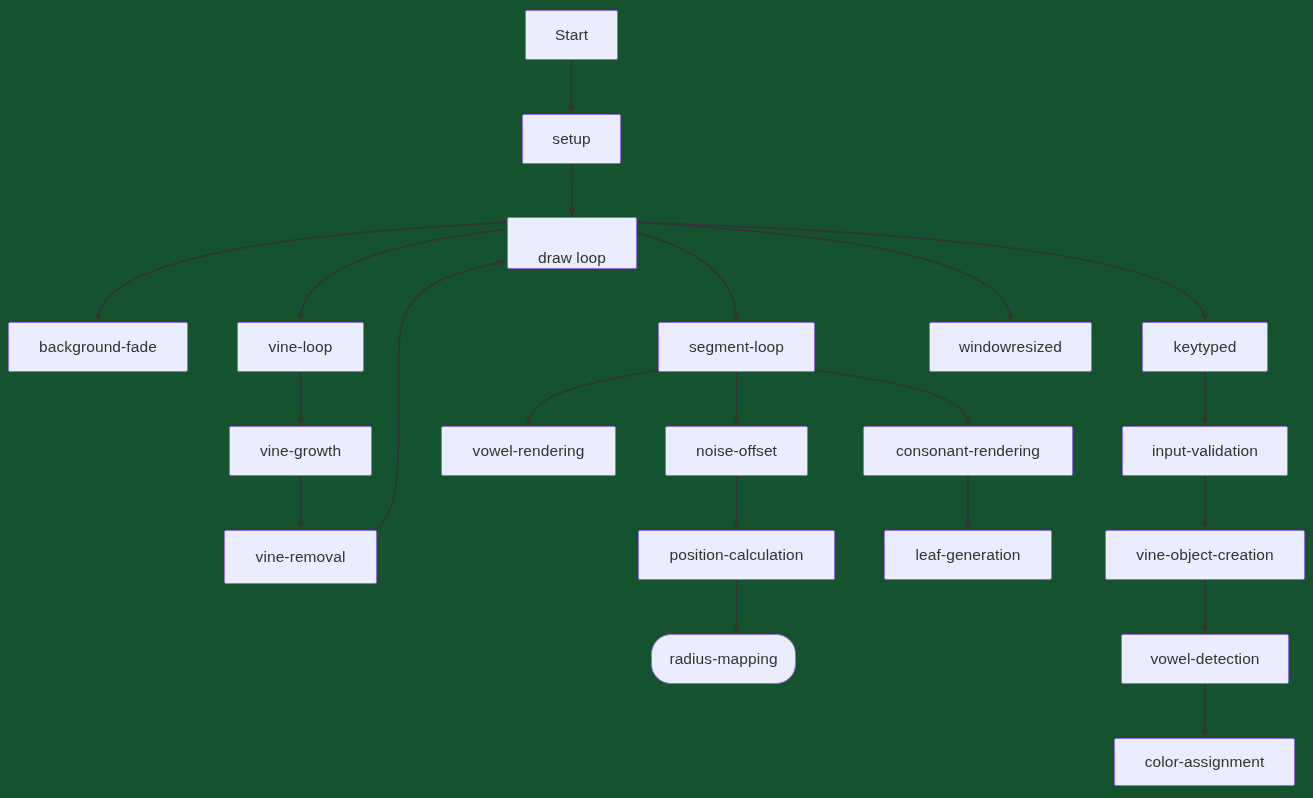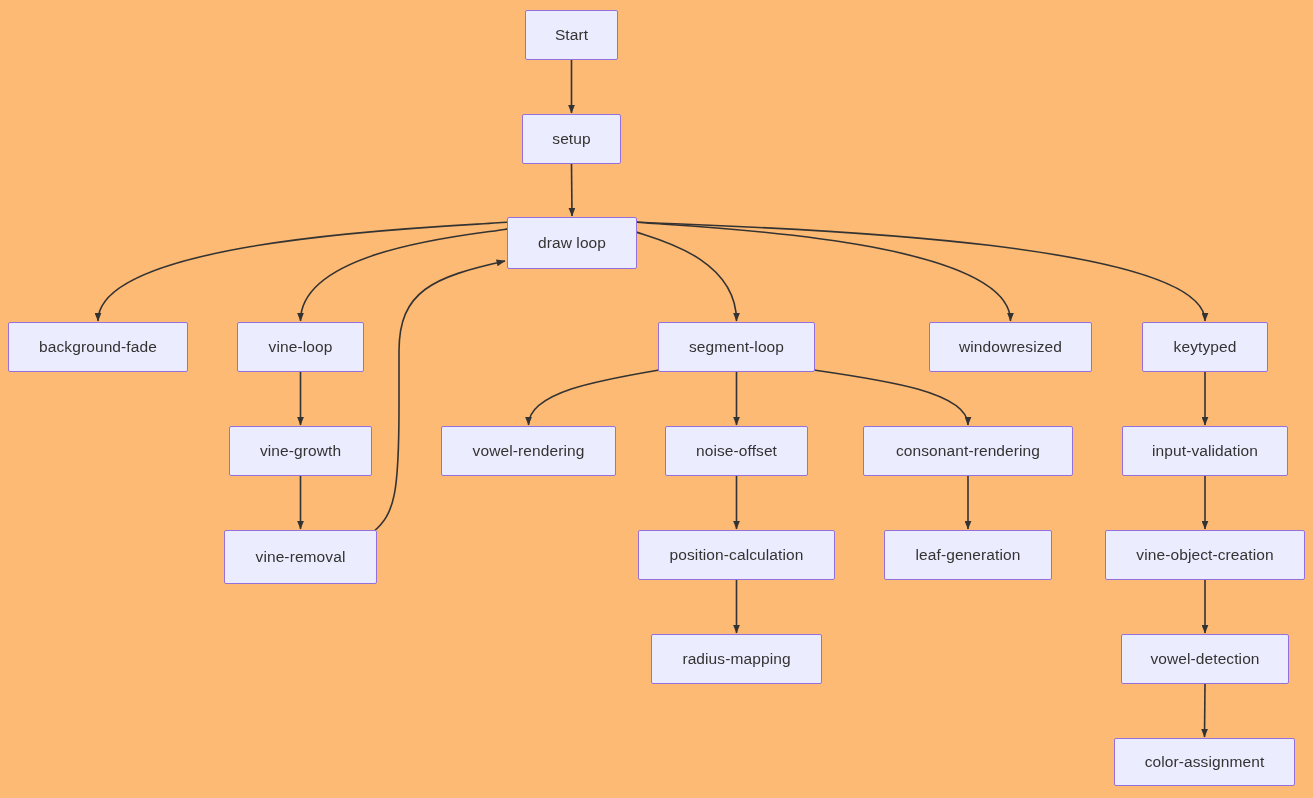--- a/index.html
+++ b/index.html
@@ -4,21 +4,21 @@
 <style>
   html, body {
     margin: 0;
     padding: 0;
     background: #ffffff;
   }
   #canvas {
     position: relative;
     width: 1313px;
     height: 798px;
-    background: #fdba74;
+    background: #14532d;
     font-family: "Liberation Sans", sans-serif;
     overflow: hidden;
   }
   #edge-layer {
     position: absolute;
     top: 0;
     left: 0;
     width: 1313px;
     height: 798px;
     pointer-events: none;
@@ -81,21 +81,21 @@
         <path class="edge-path" d="M 1205 684 L 1204.5 737" marker-end="url(#arrowhead)"></path>
       </g>
   </svg>
   <div id="nodes-layer">
       <div class="node" style="left: 525px; top: 10px; width: 93px; height: 50px;">
         <span class="node-label">Start</span>
       </div>
       <div class="node" style="left: 522px; top: 114px; width: 99px; height: 50px;">
         <span class="node-label">setup</span>
       </div>
-      <div class="node" style="left: 507px; top: 217px; width: 130px; height: 52px;">
+      <div class="node" style="left: 507px; top: 217px; width: 130px; height: 52px; align-items: flex-end;">
         <span class="node-label">draw loop</span>
       </div>
       <div class="node" style="left: 8px; top: 322px; width: 180px; height: 50px;">
         <span class="node-label">background-fade</span>
       </div>
       <div class="node" style="left: 237px; top: 322px; width: 127px; height: 50px;">
         <span class="node-label">vine-loop</span>
       </div>
       <div class="node" style="left: 658px; top: 322px; width: 157px; height: 50px;">
         <span class="node-label">segment-loop</span>
@@ -126,21 +126,21 @@
       </div>
       <div class="node" style="left: 638px; top: 530px; width: 197px; height: 50px;">
         <span class="node-label">position-calculation</span>
       </div>
       <div class="node" style="left: 884px; top: 530px; width: 168px; height: 50px;">
         <span class="node-label">leaf-generation</span>
       </div>
       <div class="node" style="left: 1105px; top: 530px; width: 200px; height: 50px;">
         <span class="node-label">vine-object-creation</span>
       </div>
-      <div class="node" style="left: 651px; top: 634px; width: 171px; height: 50px;">
+      <div class="node" style="left: 651px; top: 634px; width: 145px; height: 50px; border-radius: 20px;">
         <span class="node-label">radius-mapping</span>
       </div>
       <div class="node" style="left: 1121px; top: 634px; width: 168px; height: 50px;">
         <span class="node-label">vowel-detection</span>
       </div>
       <div class="node" style="left: 1114px; top: 738px; width: 181px; height: 48px;">
         <span class="node-label">color-assignment</span>
       </div>
     </div>
 </div>

